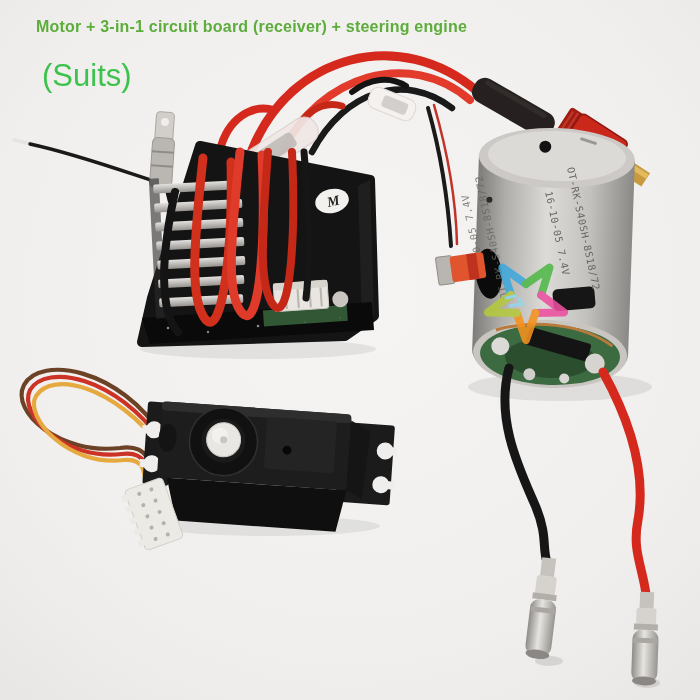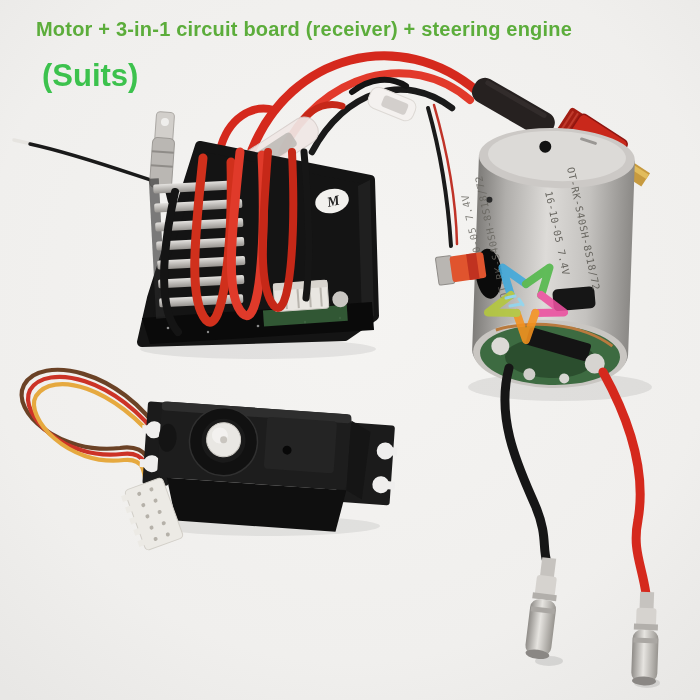--- a/index.html
+++ b/index.html
@@ -4,26 +4,26 @@
 <style>
   html,body{margin:0;padding:0;}
   .stage{
     position:relative;width:700px;height:700px;overflow:hidden;
     background:#f1f0ee;
     font-family:"Liberation Sans", sans-serif;
   }
   .scene{position:absolute;left:0;top:0;width:700px;height:700px;}
   .title{
     position:absolute;left:36px;top:18px;width:650px;
-    font-size:20px;font-weight:bold;color:#5cad3b;white-space:nowrap;
+    font-size:16px;font-weight:bold;color:#5cad3b;white-space:nowrap;
     letter-spacing:0.2px;
   }
   .suits{
     position:absolute;left:42px;top:58px;
-    font-size:31px;font-weight:700;color:#3cc24d;
+    font-size:31px;font-weight:400;color:#3cc24d;
   }
   .motor-mark{
     font-family:"DejaVu Sans Mono", monospace;
     font-size:10px;fill:#67655f;letter-spacing:0.6px;
   }
   .sticker-m{
     font-family:"Liberation Serif", serif;
     font-size:14px;font-weight:bold;font-style:italic;fill:#262626;
   }
 </style>

